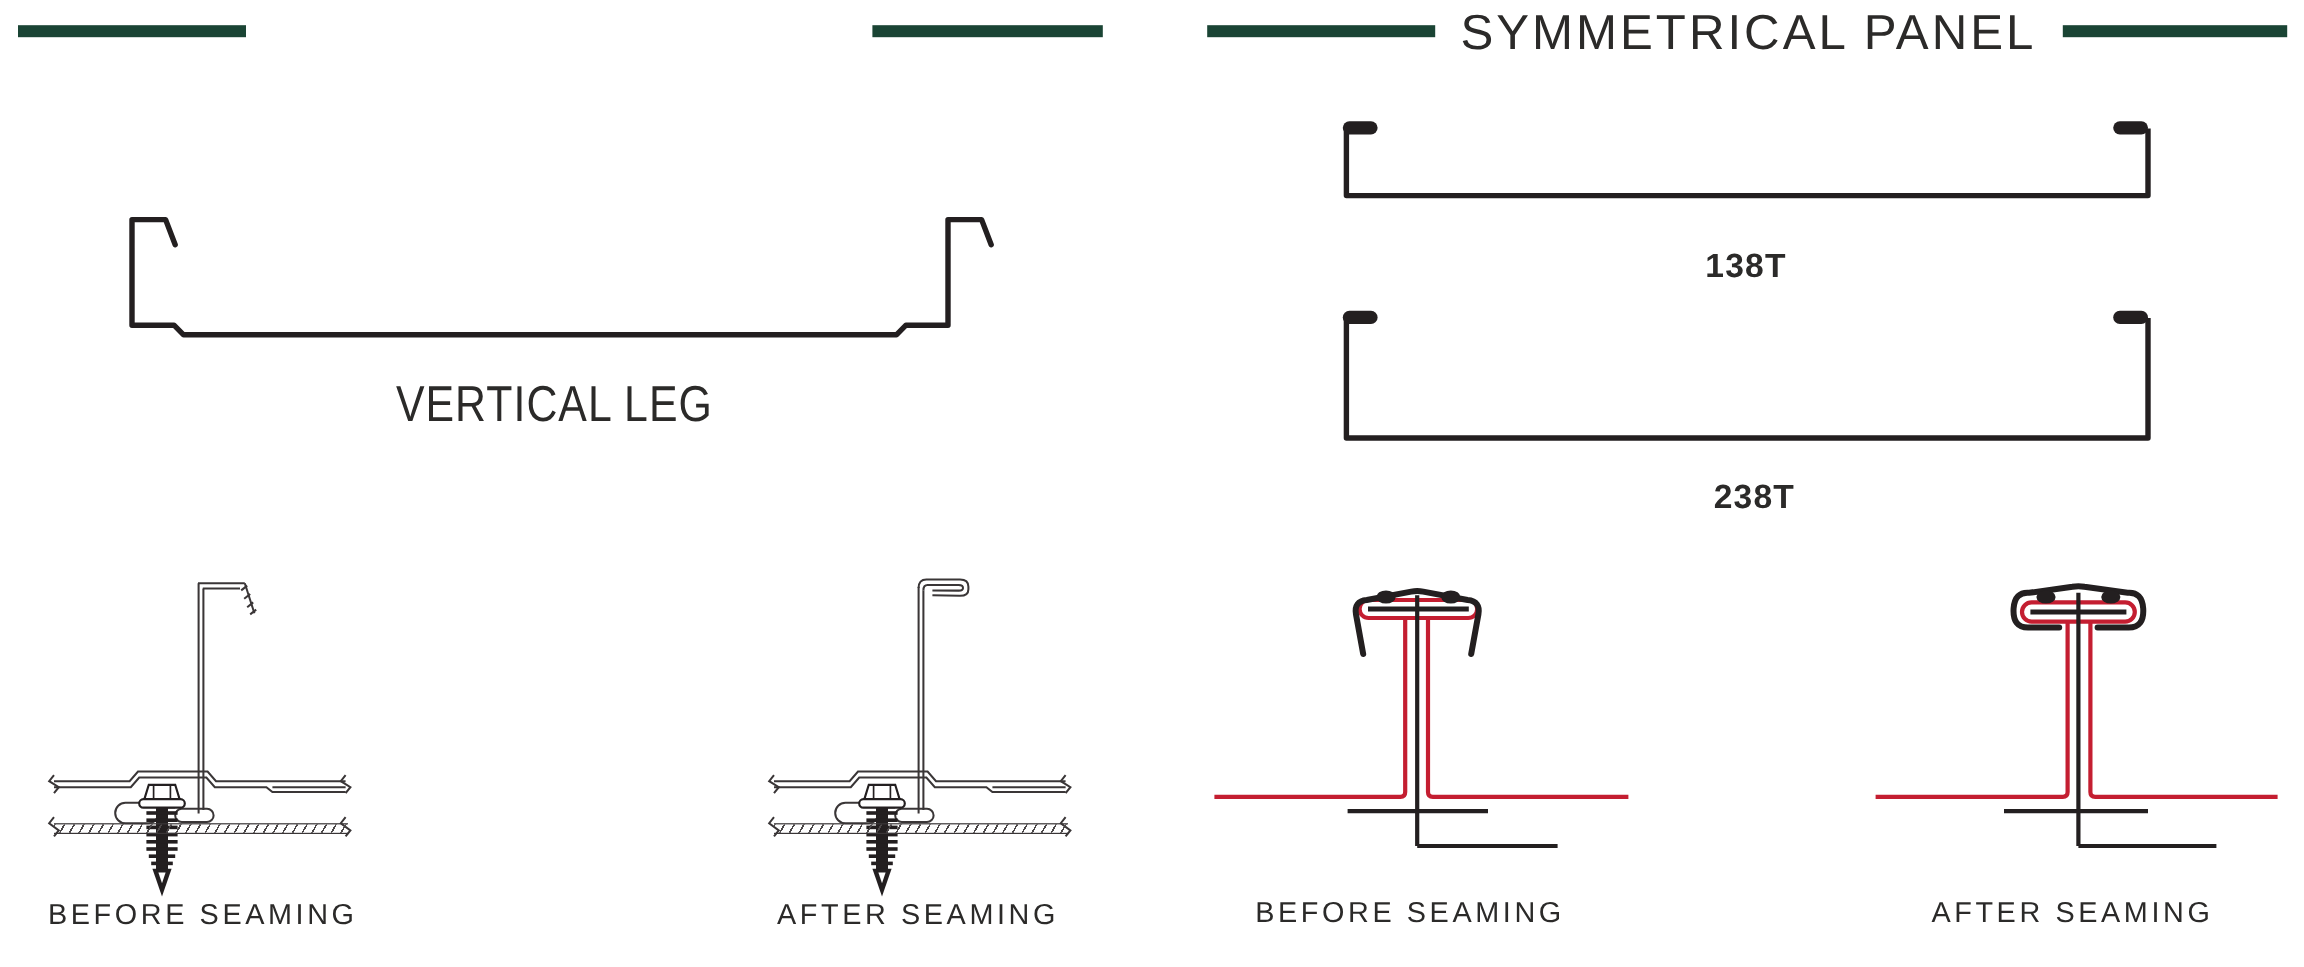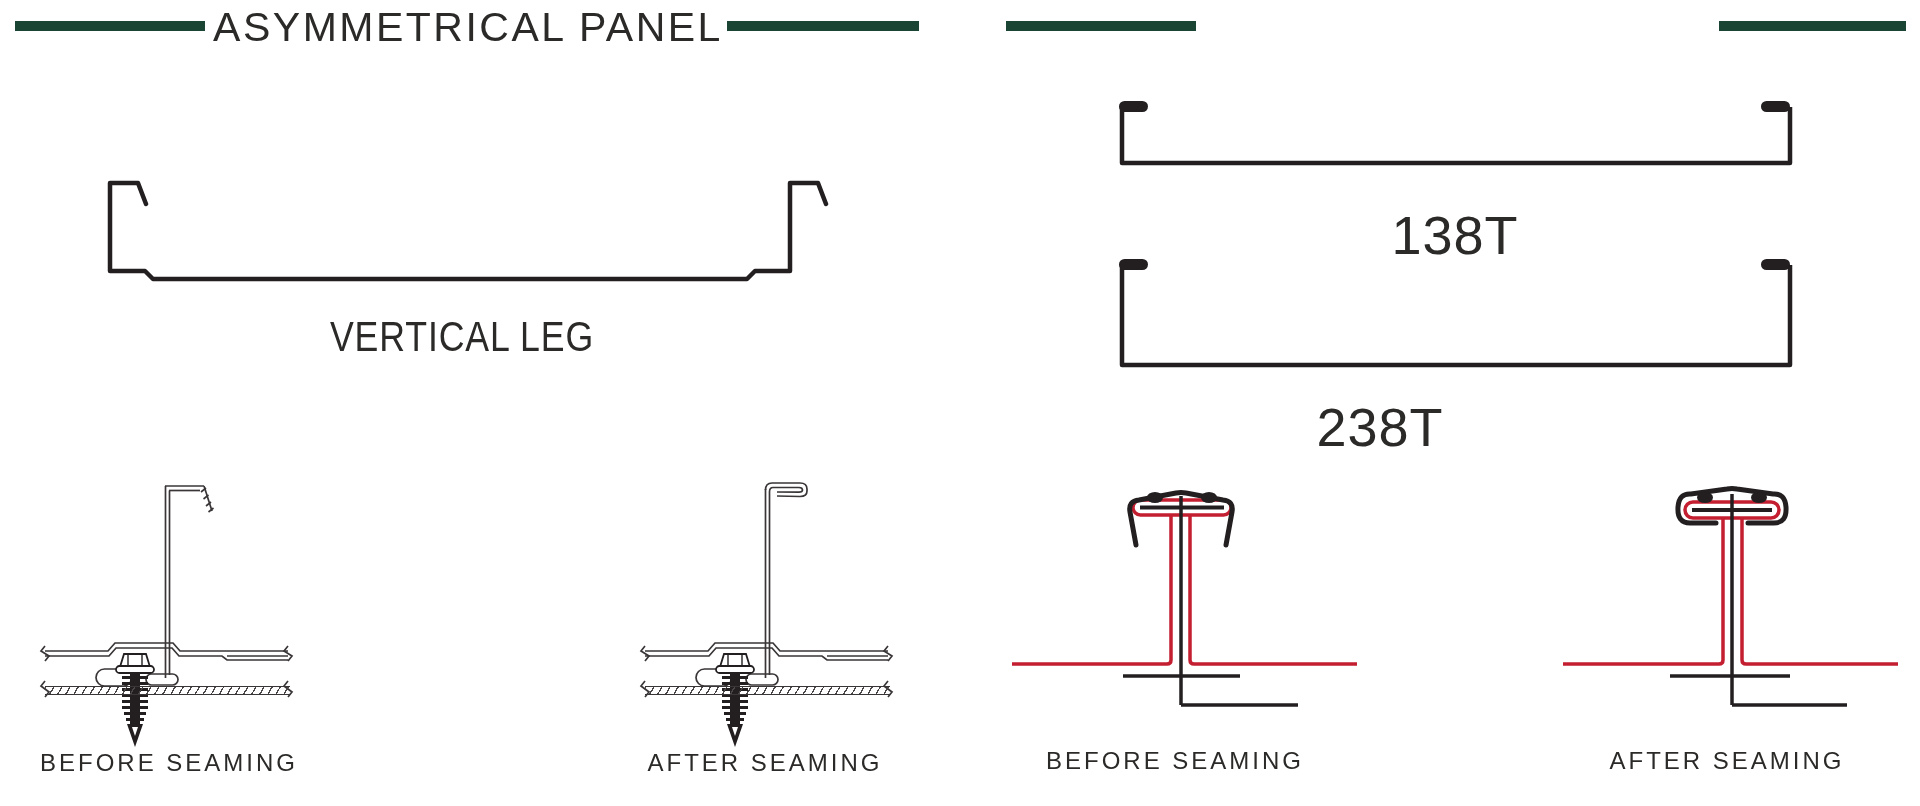--- a/index.html
+++ b/index.html
@@ -2,57 +2,57 @@
 <html><head>
 <meta charset="utf-8">
 <style>
   html,body{margin:0;padding:0;background:#ffffff;}
   #canvas{position:relative;width:1920px;height:806px;background:#ffffff;overflow:hidden;
           font-family:"Liberation Sans",sans-serif;}
   .lbl{position:absolute;color:#2b2a29;white-space:nowrap;transform:translateX(-50%);
        font-family:"Liberation Sans",sans-serif;line-height:1;}
   .title{font-size:41px;letter-spacing:2.5px;font-weight:500;}
   .sub{font-size:42px;letter-spacing:1px;font-weight:500;}
-  .dim{font-size:54px;letter-spacing:1px;font-weight:400;}
+  .dim{font-size:28px;letter-spacing:1px;font-weight:700;}
   .seam{font-size:24px;letter-spacing:3px;font-weight:500;}
   .rule{position:absolute;height:10px;background:#1a4434;}
   svg{position:absolute;overflow:visible;}
   .hatchband{position:absolute;height:7px;border-top:1.6px solid #3a3637;border-bottom:1.6px solid #3a3637;
      background:repeating-linear-gradient(120deg,#4a4647 0 1.3px,transparent 1.3px 7px);}
 </style>
 </head>
 <body>
 
 <div id="canvas">
 
   <div class="rule" style="left:15px;top:21px;width:190px;"></div>
-  <div class="lbl title" style="left:468px;top:7px;">ASYMMETRICAL PANEL</div>
   <div class="rule" style="left:727px;top:21px;width:192px;"></div>
 
   <div class="rule" style="left:1006px;top:21px;width:190px;"></div>
+  <div class="lbl title" style="left:1457px;top:7px;">SYMMETRICAL PANEL</div>
   <div class="rule" style="left:1719px;top:21px;width:187px;"></div>
 
   <svg style="left:95px;top:175px;" width="740" height="115" viewBox="0 0 740 115">
     <path d="M51,29 L43,8 L15,8 L15,96 L50,96 L58,104 L652,104 L660,96 L695,96 L695,8 L723,8 L731,29" fill="none" stroke="#231f20" stroke-width="4.5" stroke-linejoin="round" stroke-linecap="round"></path>
   </svg>
   <div class="lbl sub" style="left:462px;top:316px;transform:translateX(-50%) scaleX(0.85);">VERTICAL LEG</div>
 
   <svg style="left:1110px;top:98px;" width="700" height="75" viewBox="0 0 700 75">
     <path d="M12,9 L12,65 L680,65 L680,9" fill="none" stroke="#231f20" stroke-width="4.5" stroke-linejoin="round"></path>
     <rect x="9" y="3" width="29" height="11" rx="5.5" fill="#231f20"></rect>
     <rect x="651" y="3" width="29" height="11" rx="5.5" fill="#231f20"></rect>
   </svg>
   <div class="lbl dim" style="left:1455px;top:208px;">138T</div>
 
   <svg style="left:1110px;top:258px;" width="700" height="115" viewBox="0 0 700 115">
     <path d="M12,7 L12,107 L680,107 L680,7" fill="none" stroke="#231f20" stroke-width="4.5" stroke-linejoin="round"></path>
     <rect x="9" y="1" width="29" height="11" rx="5.5" fill="#231f20"></rect>
     <rect x="651" y="1" width="29" height="11" rx="5.5" fill="#231f20"></rect>
   </svg>
-  <div class="lbl dim" style="left:1380px;top:400px;">238T</div>
+  <div class="lbl dim" style="left:1462px;top:400px;">238T</div>
 
   <svg style="left:30px;top:475px;" width="280" height="285" viewBox="0 0 280 285">
     <g stroke="#3a3637" stroke-width="1.7" fill="none">
       <line x1="135.5" y1="11" x2="135.5" y2="203"></line>
       <line x1="139.5" y1="15.5" x2="139.5" y2="200"></line>
       <line x1="135" y1="11" x2="174" y2="11"></line>
       <line x1="139" y1="15.5" x2="170" y2="15.5"></line>
       <line x1="174" y1="11" x2="182" y2="36"></line>
       <line x1="171" y1="17" x2="176" y2="13"></line>
       <line x1="173.5" y1="24" x2="178.5" y2="20"></line>

